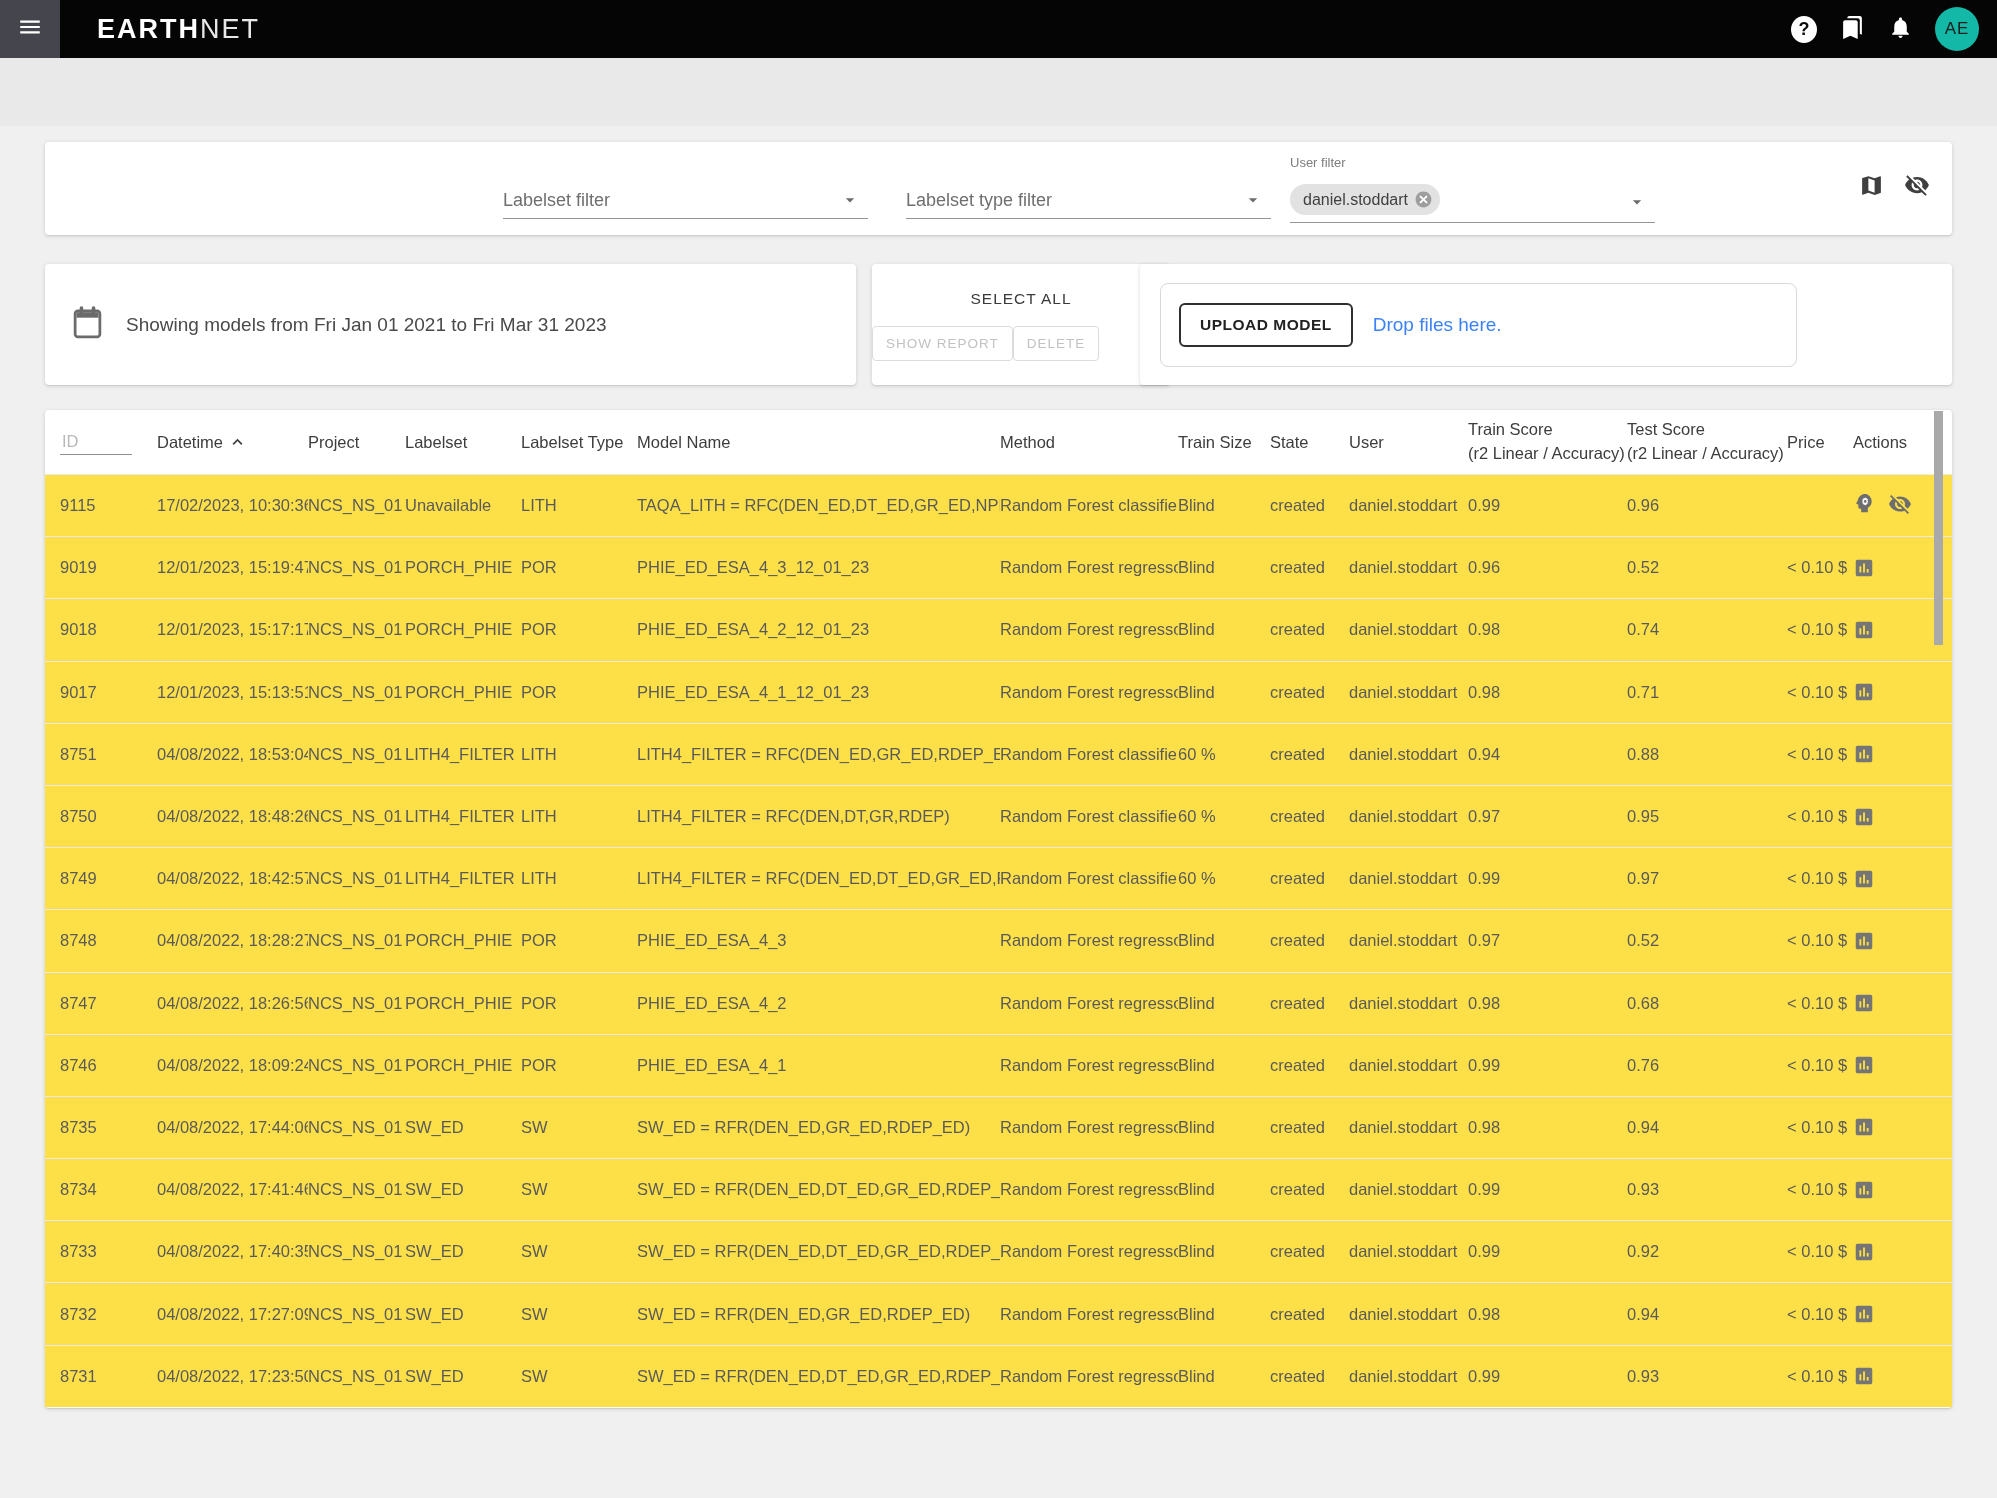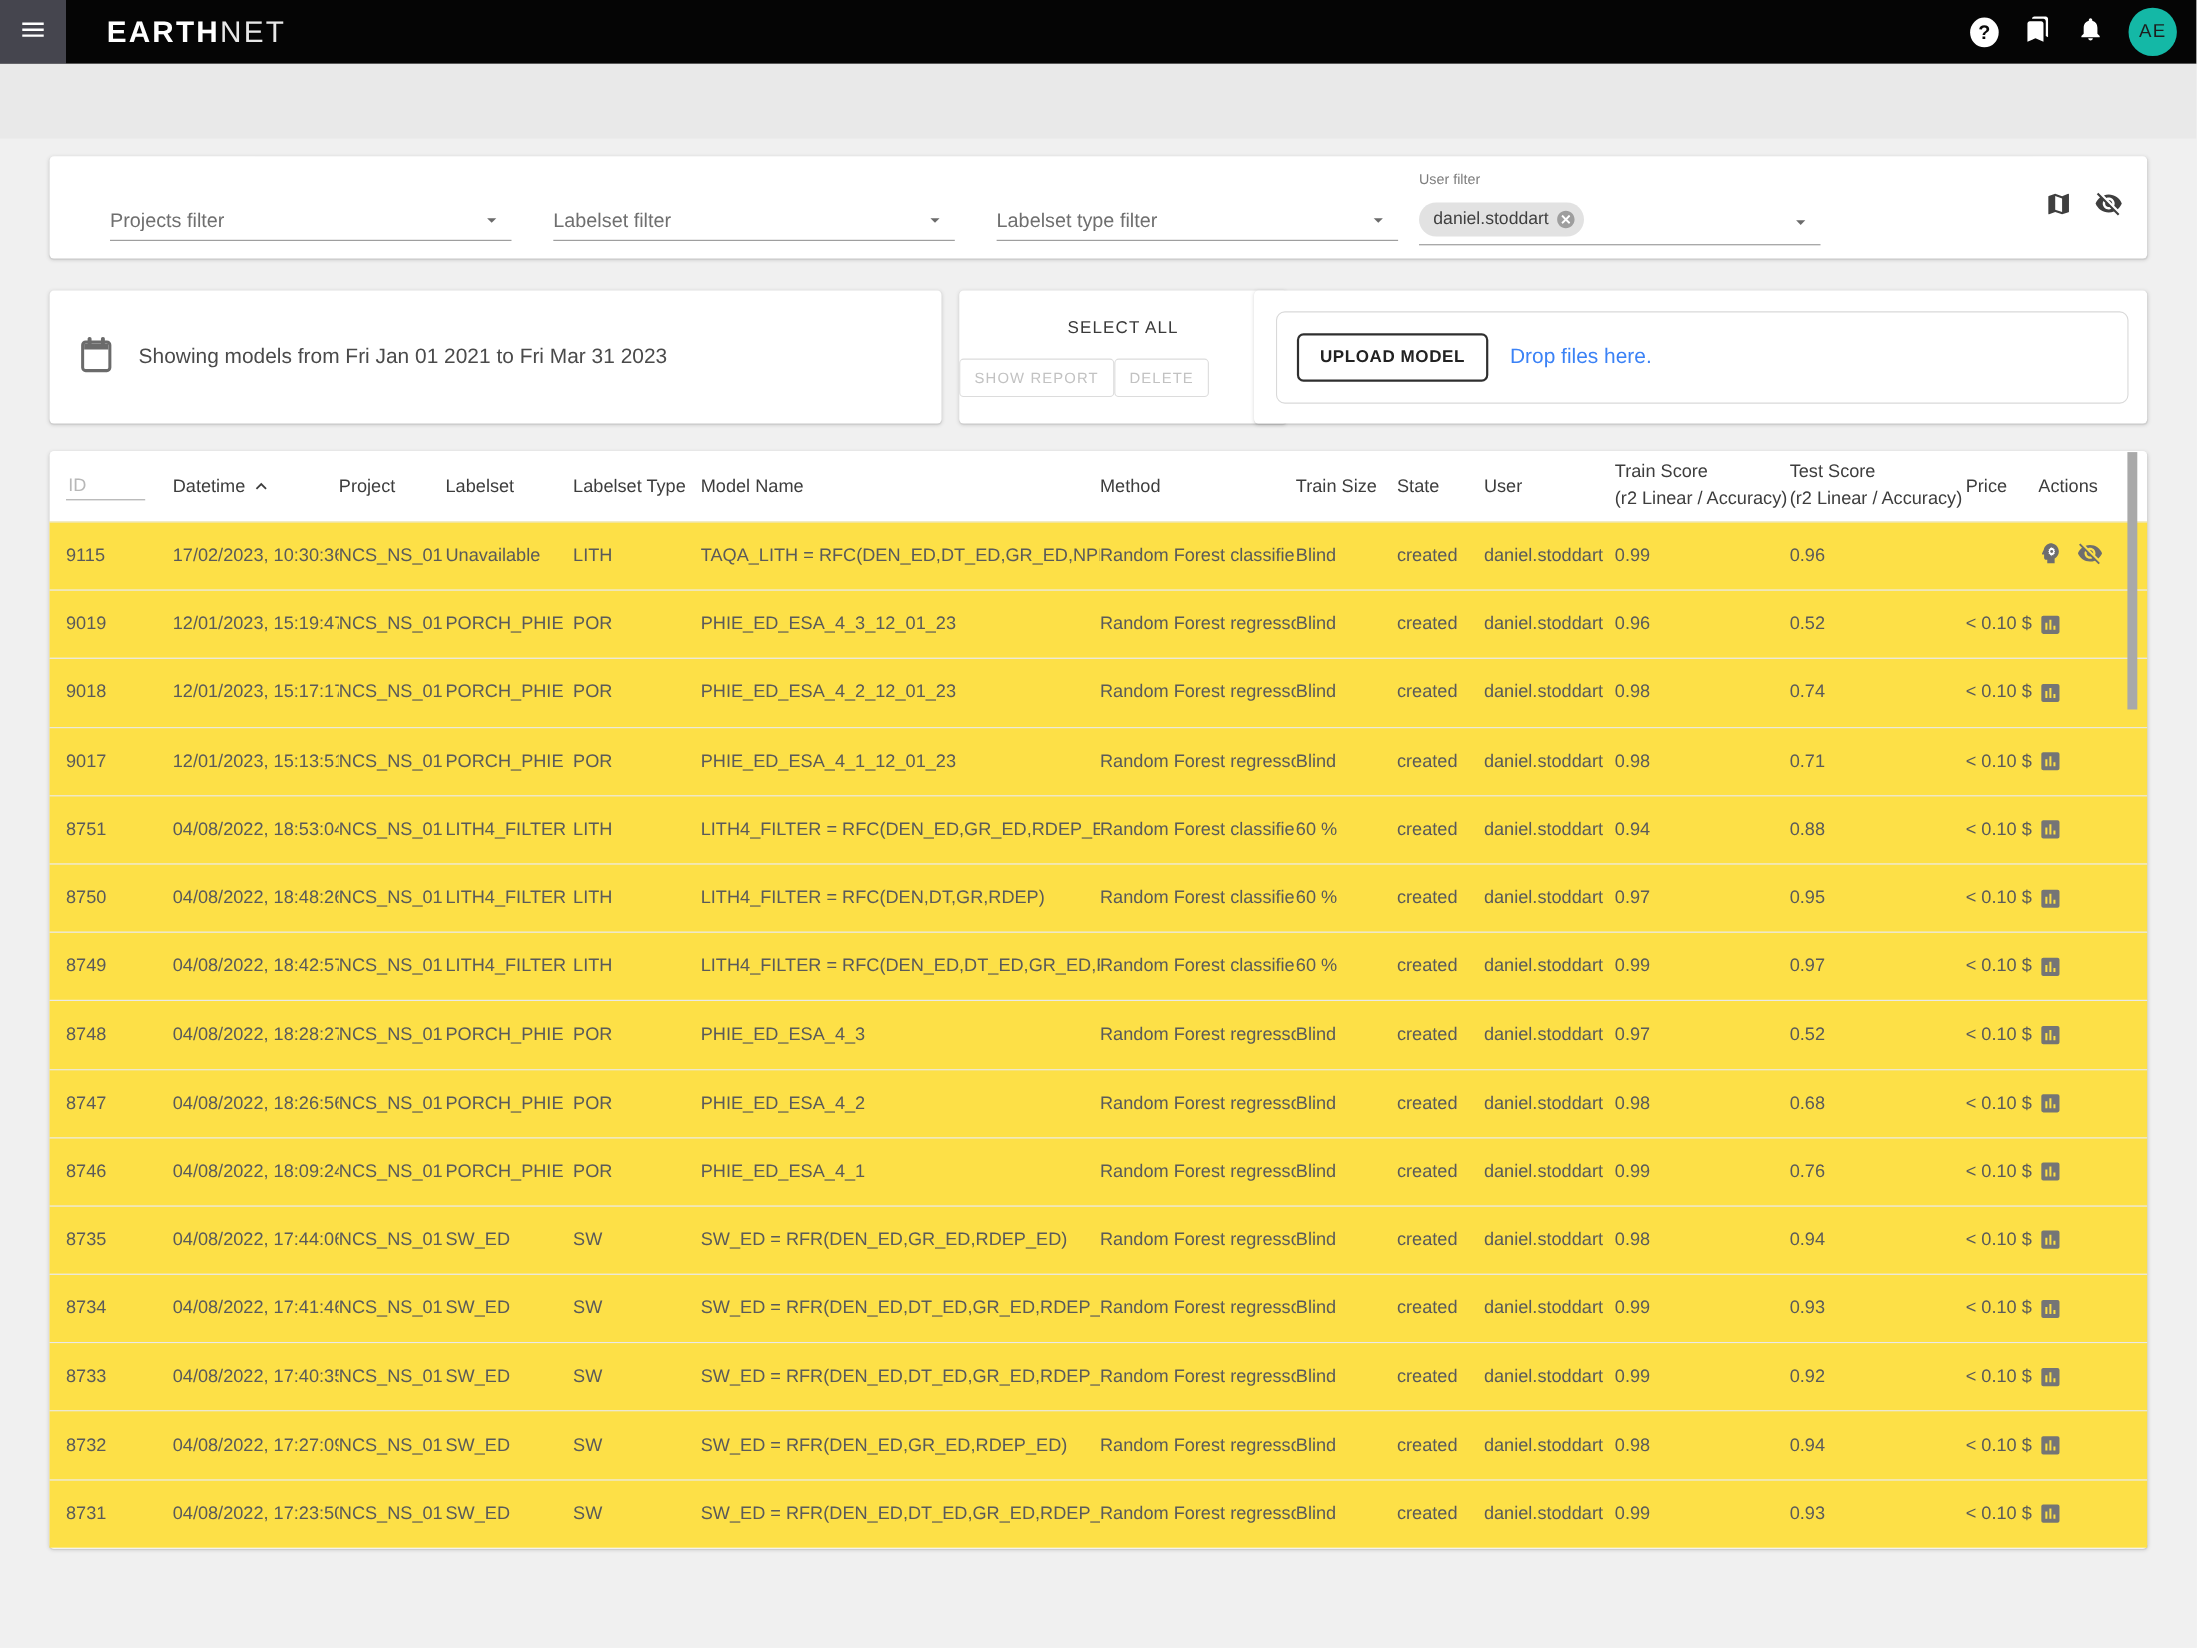--- a/index.html
+++ b/index.html
@@ -59,21 +59,21 @@
 
   
   .select-all { position:absolute; top:26px; left:0; width:100%; text-align:center;
                 font-size:15.5px; letter-spacing:1px; color:#3a3a3a; font-weight:500; cursor:pointer; }
   .sel-buttons { position:absolute; top:62px; left:0; width:100%; display:flex; }
   .btn-disabled { border:1px solid #dcdcdc; border-radius:4px; background:#fff; color:#c2c2c2;
                   font-family:"Liberation Sans", sans-serif; font-size:13.5px; letter-spacing:1px;
                   padding:9px 13px; cursor:default; }
 
   
-  .dropzone { position:absolute; left:20px; top:19px; width:775px; height:84px;
+  .dropzone { position:absolute; left:20px; top:19px; width:637px; height:84px;
               border:1px solid #d9d9d9; border-radius:8px; display:flex; align-items:center; }
   .upload-btn { margin-left:18px; border:2px solid #2f2f2f; border-radius:6px; background:#fff;
                 color:#222; font-family:"Liberation Sans", sans-serif; font-size:15.5px; font-weight:600;
                 letter-spacing:.5px; padding:11px 19px; cursor:pointer; }
   .drop-text { margin-left:20px; font-size:19px; color:#3b82f6; }
 
   
   .thead { display:flex; align-items:center; height:64px; padding-left:15px; color:#3d3d3d; font-size:16.5px; }
   .th, .td { flex:none; padding-right:8px; white-space:nowrap; overflow:hidden; }
   .c-id{width:97px;} .c-datetime{width:151px;} .c-project{width:97px;} .c-labelset{width:116px;}
@@ -127,29 +127,20 @@
             </svg>
         </span>
       </div>
       <div class="avatar">AE</div>
     </div>
   </div>
   <div class="subnav-band"></div>
 
   <div class="card filter-card">
 
-    <div class="filter-field f-projects">
-      <span class="ph">Projects filter</span>
-      <span class="dd-arrow">
-        <svg width="20" height="20" viewBox="0 0 24 24" fill="#6b6b6b">
-            <path d="M7 10l5 5 5-5z"></path>
-          </svg>
-      </span>
-      <span class="underline"></span>
-    </div>
 
     <div class="filter-field f-labelset">
       <span class="ph">Labelset filter</span>
       <span class="dd-arrow">
         <svg width="20" height="20" viewBox="0 0 24 24" fill="#6b6b6b">
             <path d="M7 10l5 5 5-5z"></path>
           </svg>
       </span>
       <span class="underline"></span>
     </div>

